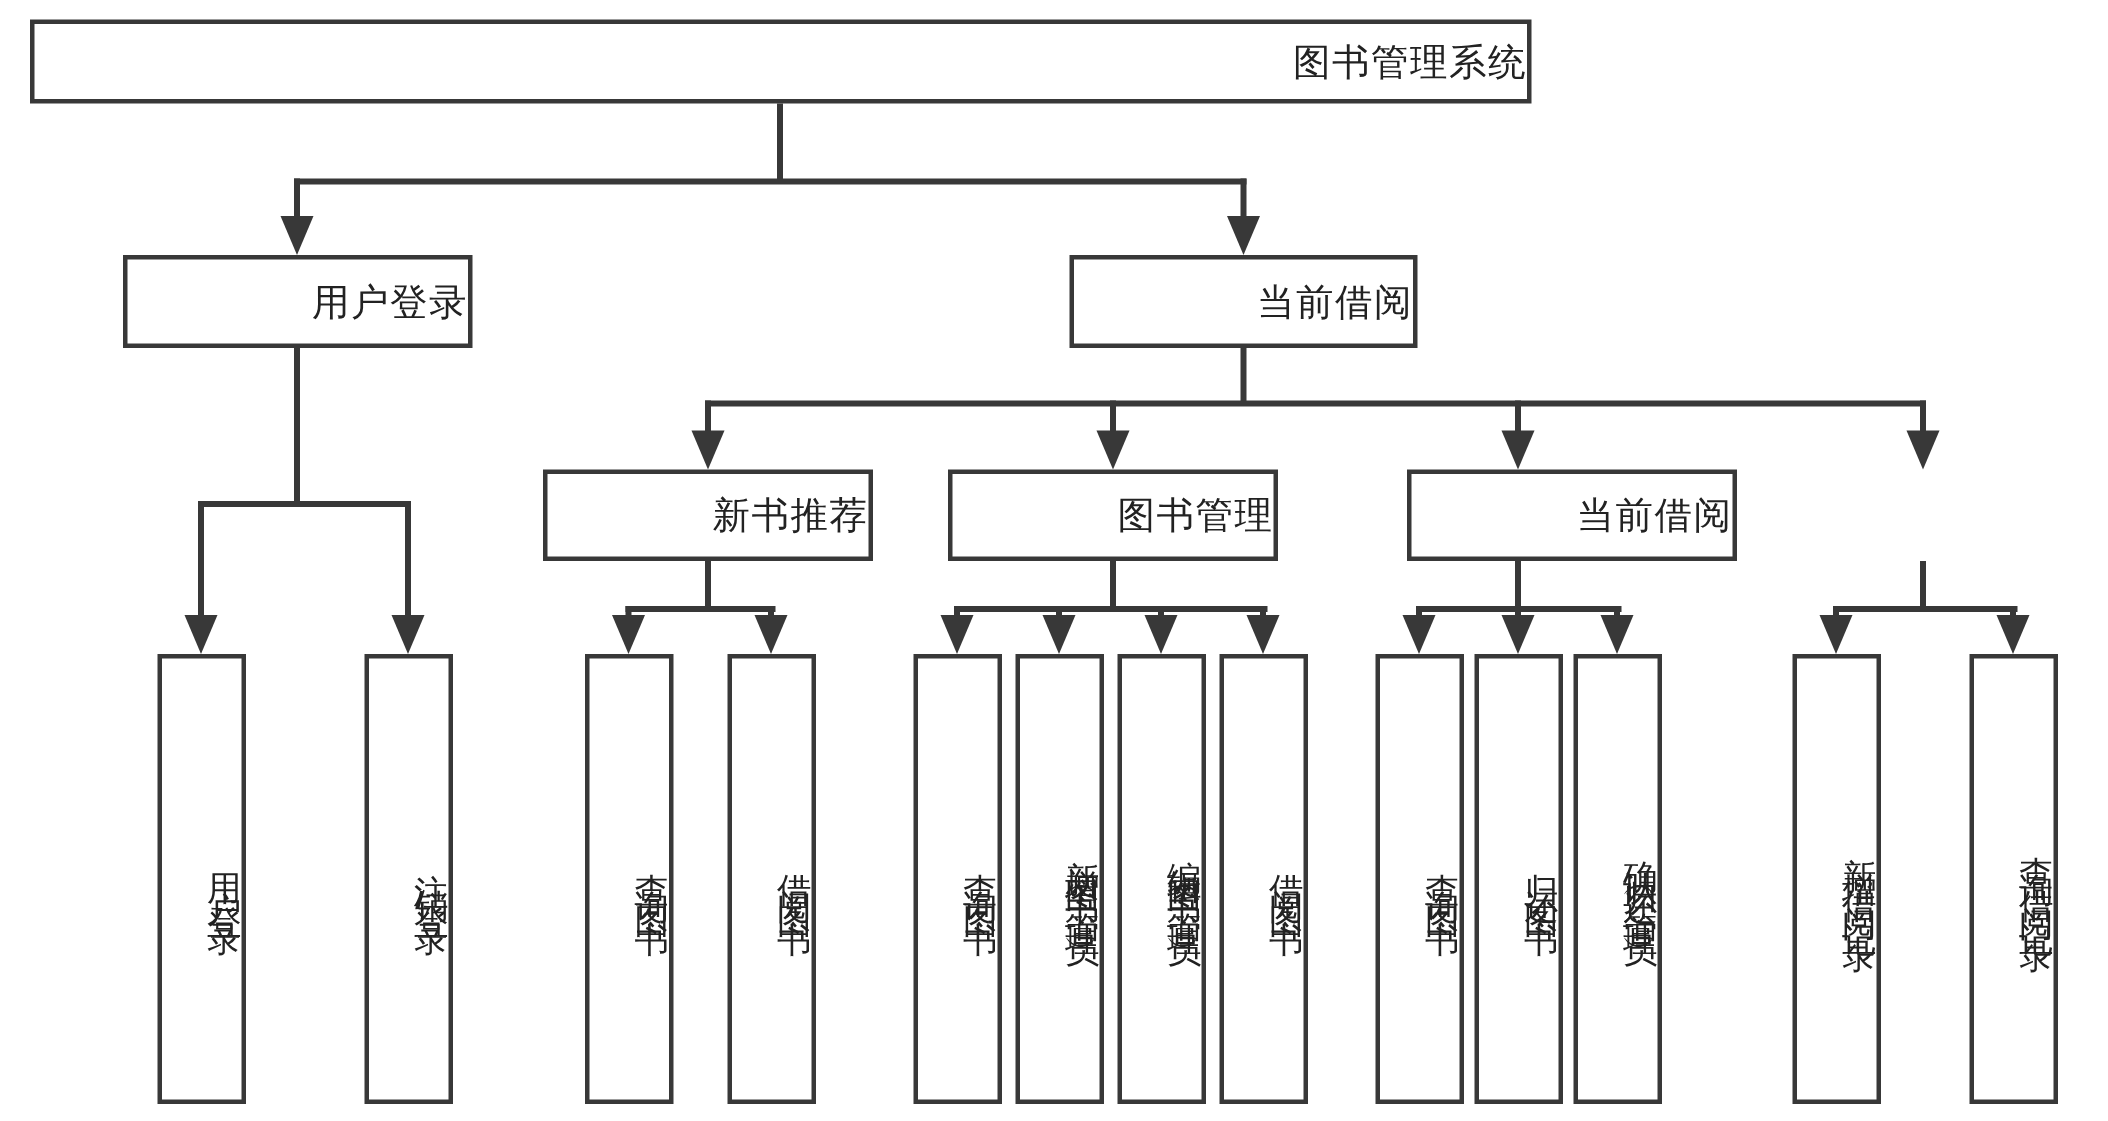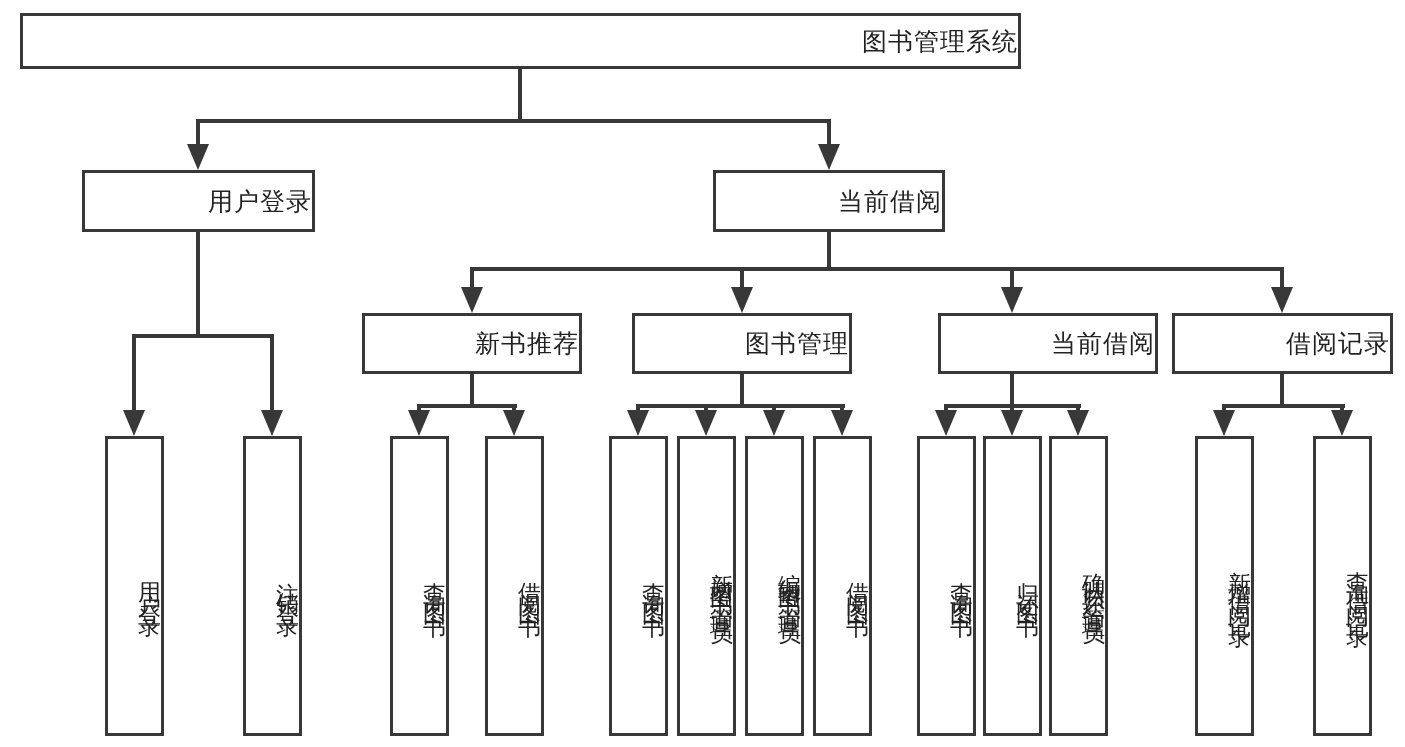--- a/index.html
+++ b/index.html
@@ -79,23 +79,20 @@
 
   <div class="box" style="left:362px; top:313px; width:220px; height:61px;">
     <span>新书推荐</span>
   </div>
   <div class="box" style="left:632px; top:313px; width:220px; height:61px;">
     <span>图书管理</span>
   </div>
   <div class="box" style="left:902px; top:313px; width:220px; height:61px;margin-left:36px;">
     <span>当前借阅</span>
   </div>
-  <div class="box" style="left:1172px; top:313px; width:221px; height:61px;">
-    <span>借阅记录</span>
-  </div>
 
   <div class="vl" style="left:470px; top:374px; height:33px;"></div>
   <div class="vl" style="left:740px; top:374px; height:33px;"></div>
   <div class="vl" style="left:1010px; top:374px; height:33px;"></div>
   <div class="vl" style="left:1280px; top:374px; height:33px;"></div>
 
   <div class="hl" style="left:417px; top:404px; width:100px;"></div>
   <div class="vl" style="left:417px; top:404px; height:9px;"></div>
   <div class="arrow" style="left:408px; top:410px;"></div>
   <div class="vl" style="left:512px; top:404px; height:9px;"></div>

